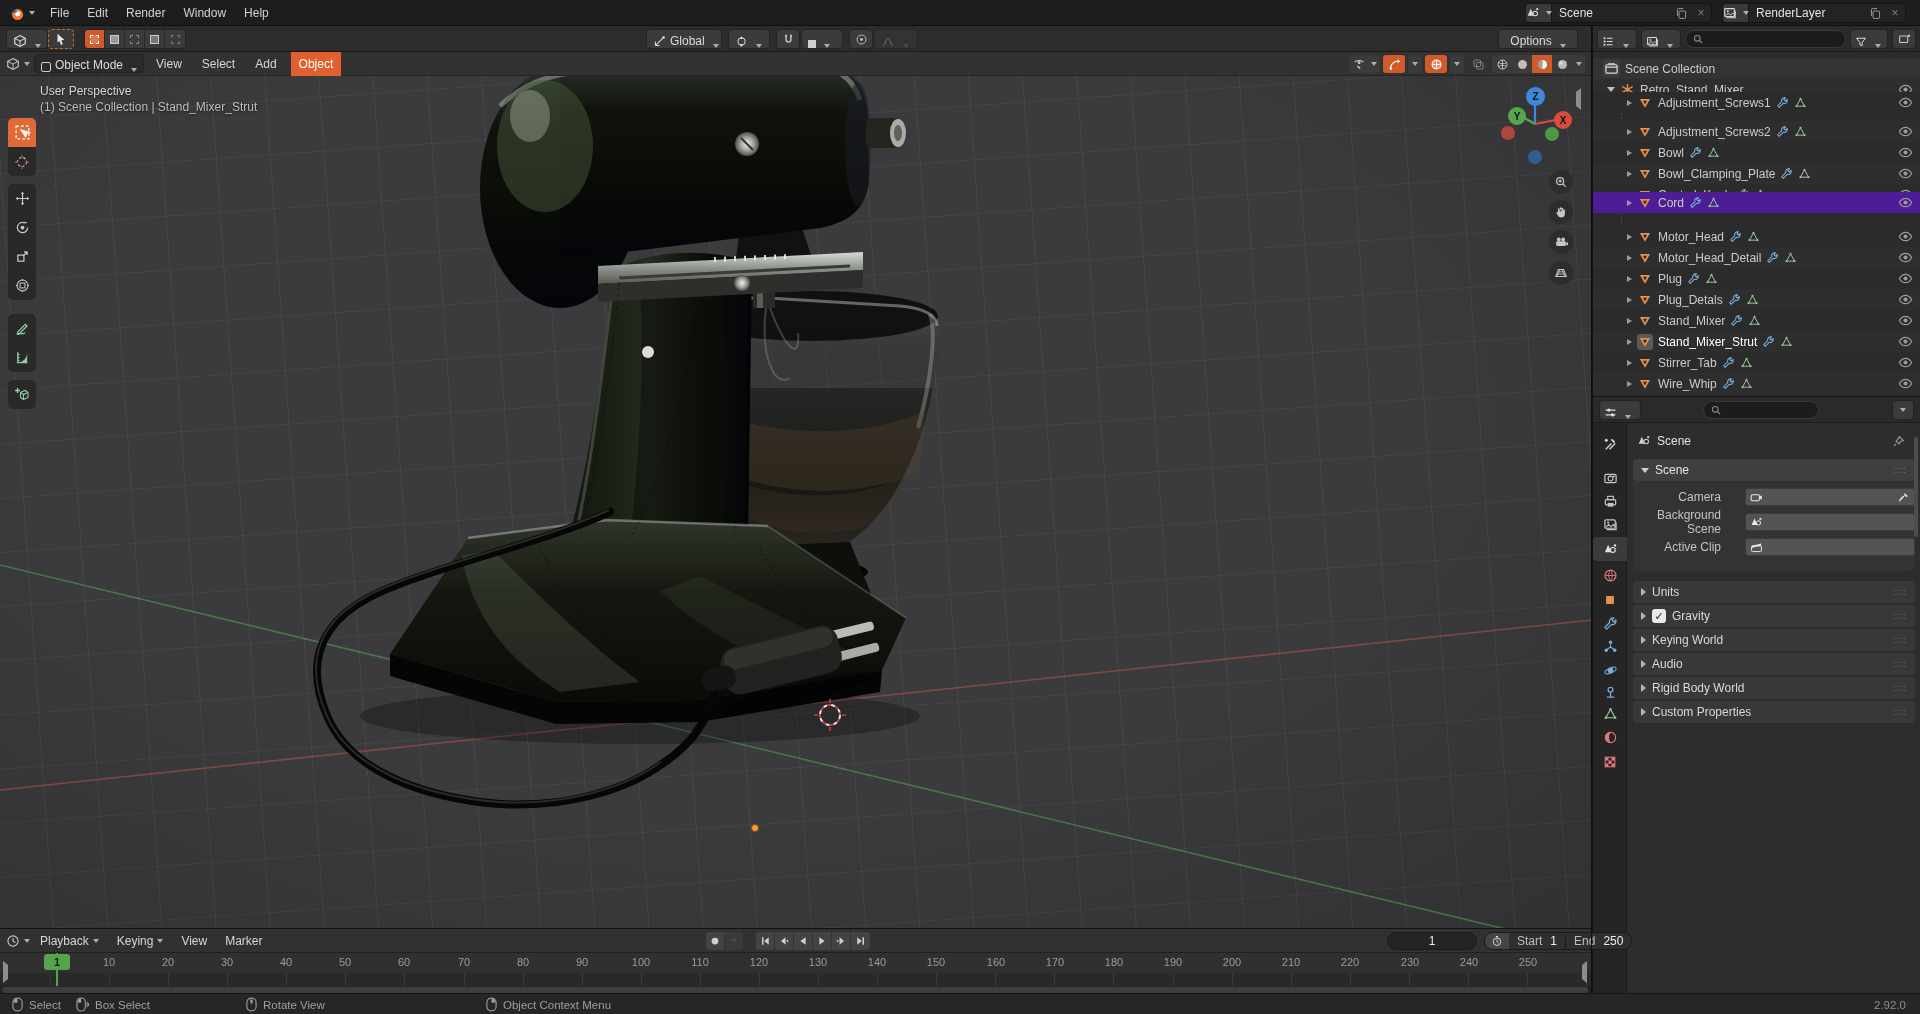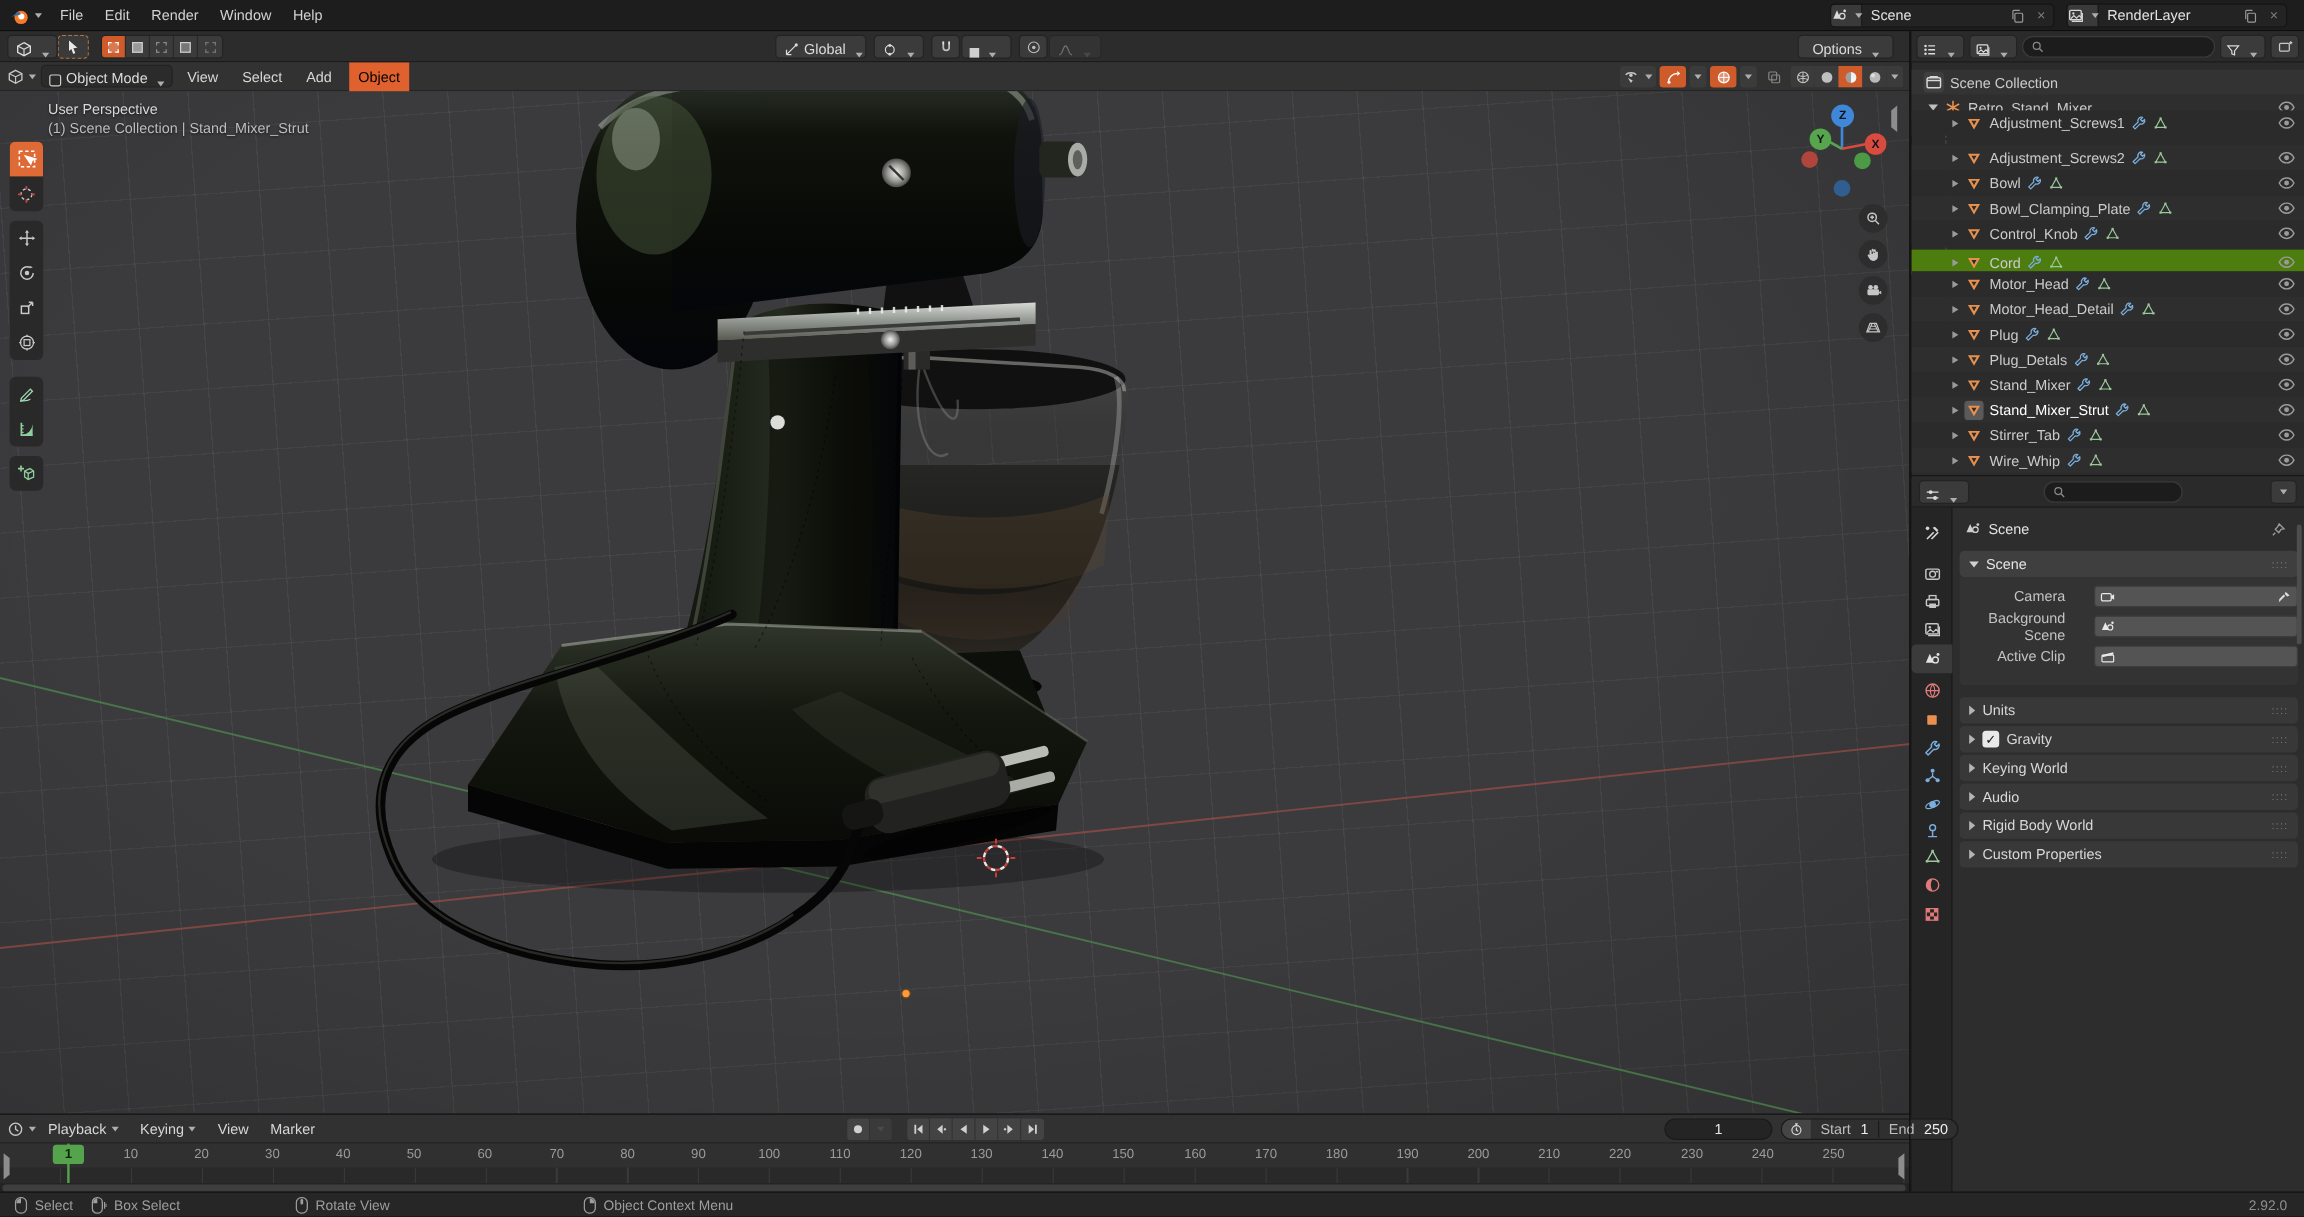--- a/index.html
+++ b/index.html
@@ -30,21 +30,21 @@
 .sm{width:20px;height:100%;background:#3b3b3b;display:flex;align-items:center;justify-content:center;border-right:1px solid #2a2a2a}
 .sm:last-child{border-right:none}
 .sm.on{background:#cf5a2a}
 .sm b{width:9px;height:9px;border:1px solid #cfcfcf;display:block}
 .sm.on b{border-color:#fff;background:#fff3}
 .sm b.dash{border-style:dashed}
 
 #vp{left:0;top:52px;width:1592px;height:876px;background:#3b3b3d;overflow:hidden}
 #vphead{left:0;top:0;width:100%;height:24px;background:#323232;border-bottom:1px solid #242424}
 .vmenu{padding:0 8px;height:24px;display:flex;align-items:center;color:#d6d6d6}
-.vmenu.act{background:#e0612e;color:#000000;border-radius:4px;height:36px;margin:2px 2px}
+.vmenu.act{background:#e0612e;color:#ffffff;border-radius:4px;height:36px;margin:2px 2px}
 #canvas{left:0;top:24px;width:1592px;height:852px;
 background:
  radial-gradient(ellipse at 45% 40%, rgba(0,0,0,0) 55%, rgba(0,0,0,.17) 100%),
  repeating-linear-gradient(86deg, transparent 0 53px, rgba(255,255,255,.05) 53px 54px),
  repeating-linear-gradient(-4deg, transparent 0 53px, rgba(255,255,255,.045) 53px 54px),
  #3b3b3d}
 .ovtext{position:absolute;color:#d8d8d8;text-shadow:0 1px 2px rgba(0,0,0,.6);font-size:12px}
 .tgroup{position:absolute;left:8px;width:28px;background:rgba(40,40,40,.93);border-radius:5px;overflow:hidden}
 .tbtn{width:28px;height:29px;display:flex;align-items:center;justify-content:center;color:#c9c9c9}
 .tbtn.on{background:#e06a35;color:#fff}
@@ -967,21 +967,21 @@
         </svg>
         <svg class="i" width="13" height="13" viewBox="0 0 16 16" style="color:#9bc89b">
           <use href="#s-tri"></use>
         </svg>
         <span class="eye">
           <svg class="i" width="15" height="15" viewBox="0 0 16 16">
             <use href="#s-eye"></use>
           </svg>
         </span>
       </div>
-    <div class="orow" style="top:182px;background:#4d7c0f">
+    <div class="orow" style="top:166px;background:#4c1d95">
         <span class="dis" style="margin-left:34px"></span>
         <span class="chip">
           <svg class="i" width="14" height="14" viewBox="0 0 16 16" style="color:#e8914e">
             <use href="#s-mesh"></use>
           </svg>
         </span>
         <span class="nm">Cord</span>
         <svg class="i" width="13" height="13" viewBox="0 0 16 16" style="color:#7aaedc">
           <use href="#s-wrench"></use>
         </svg>

